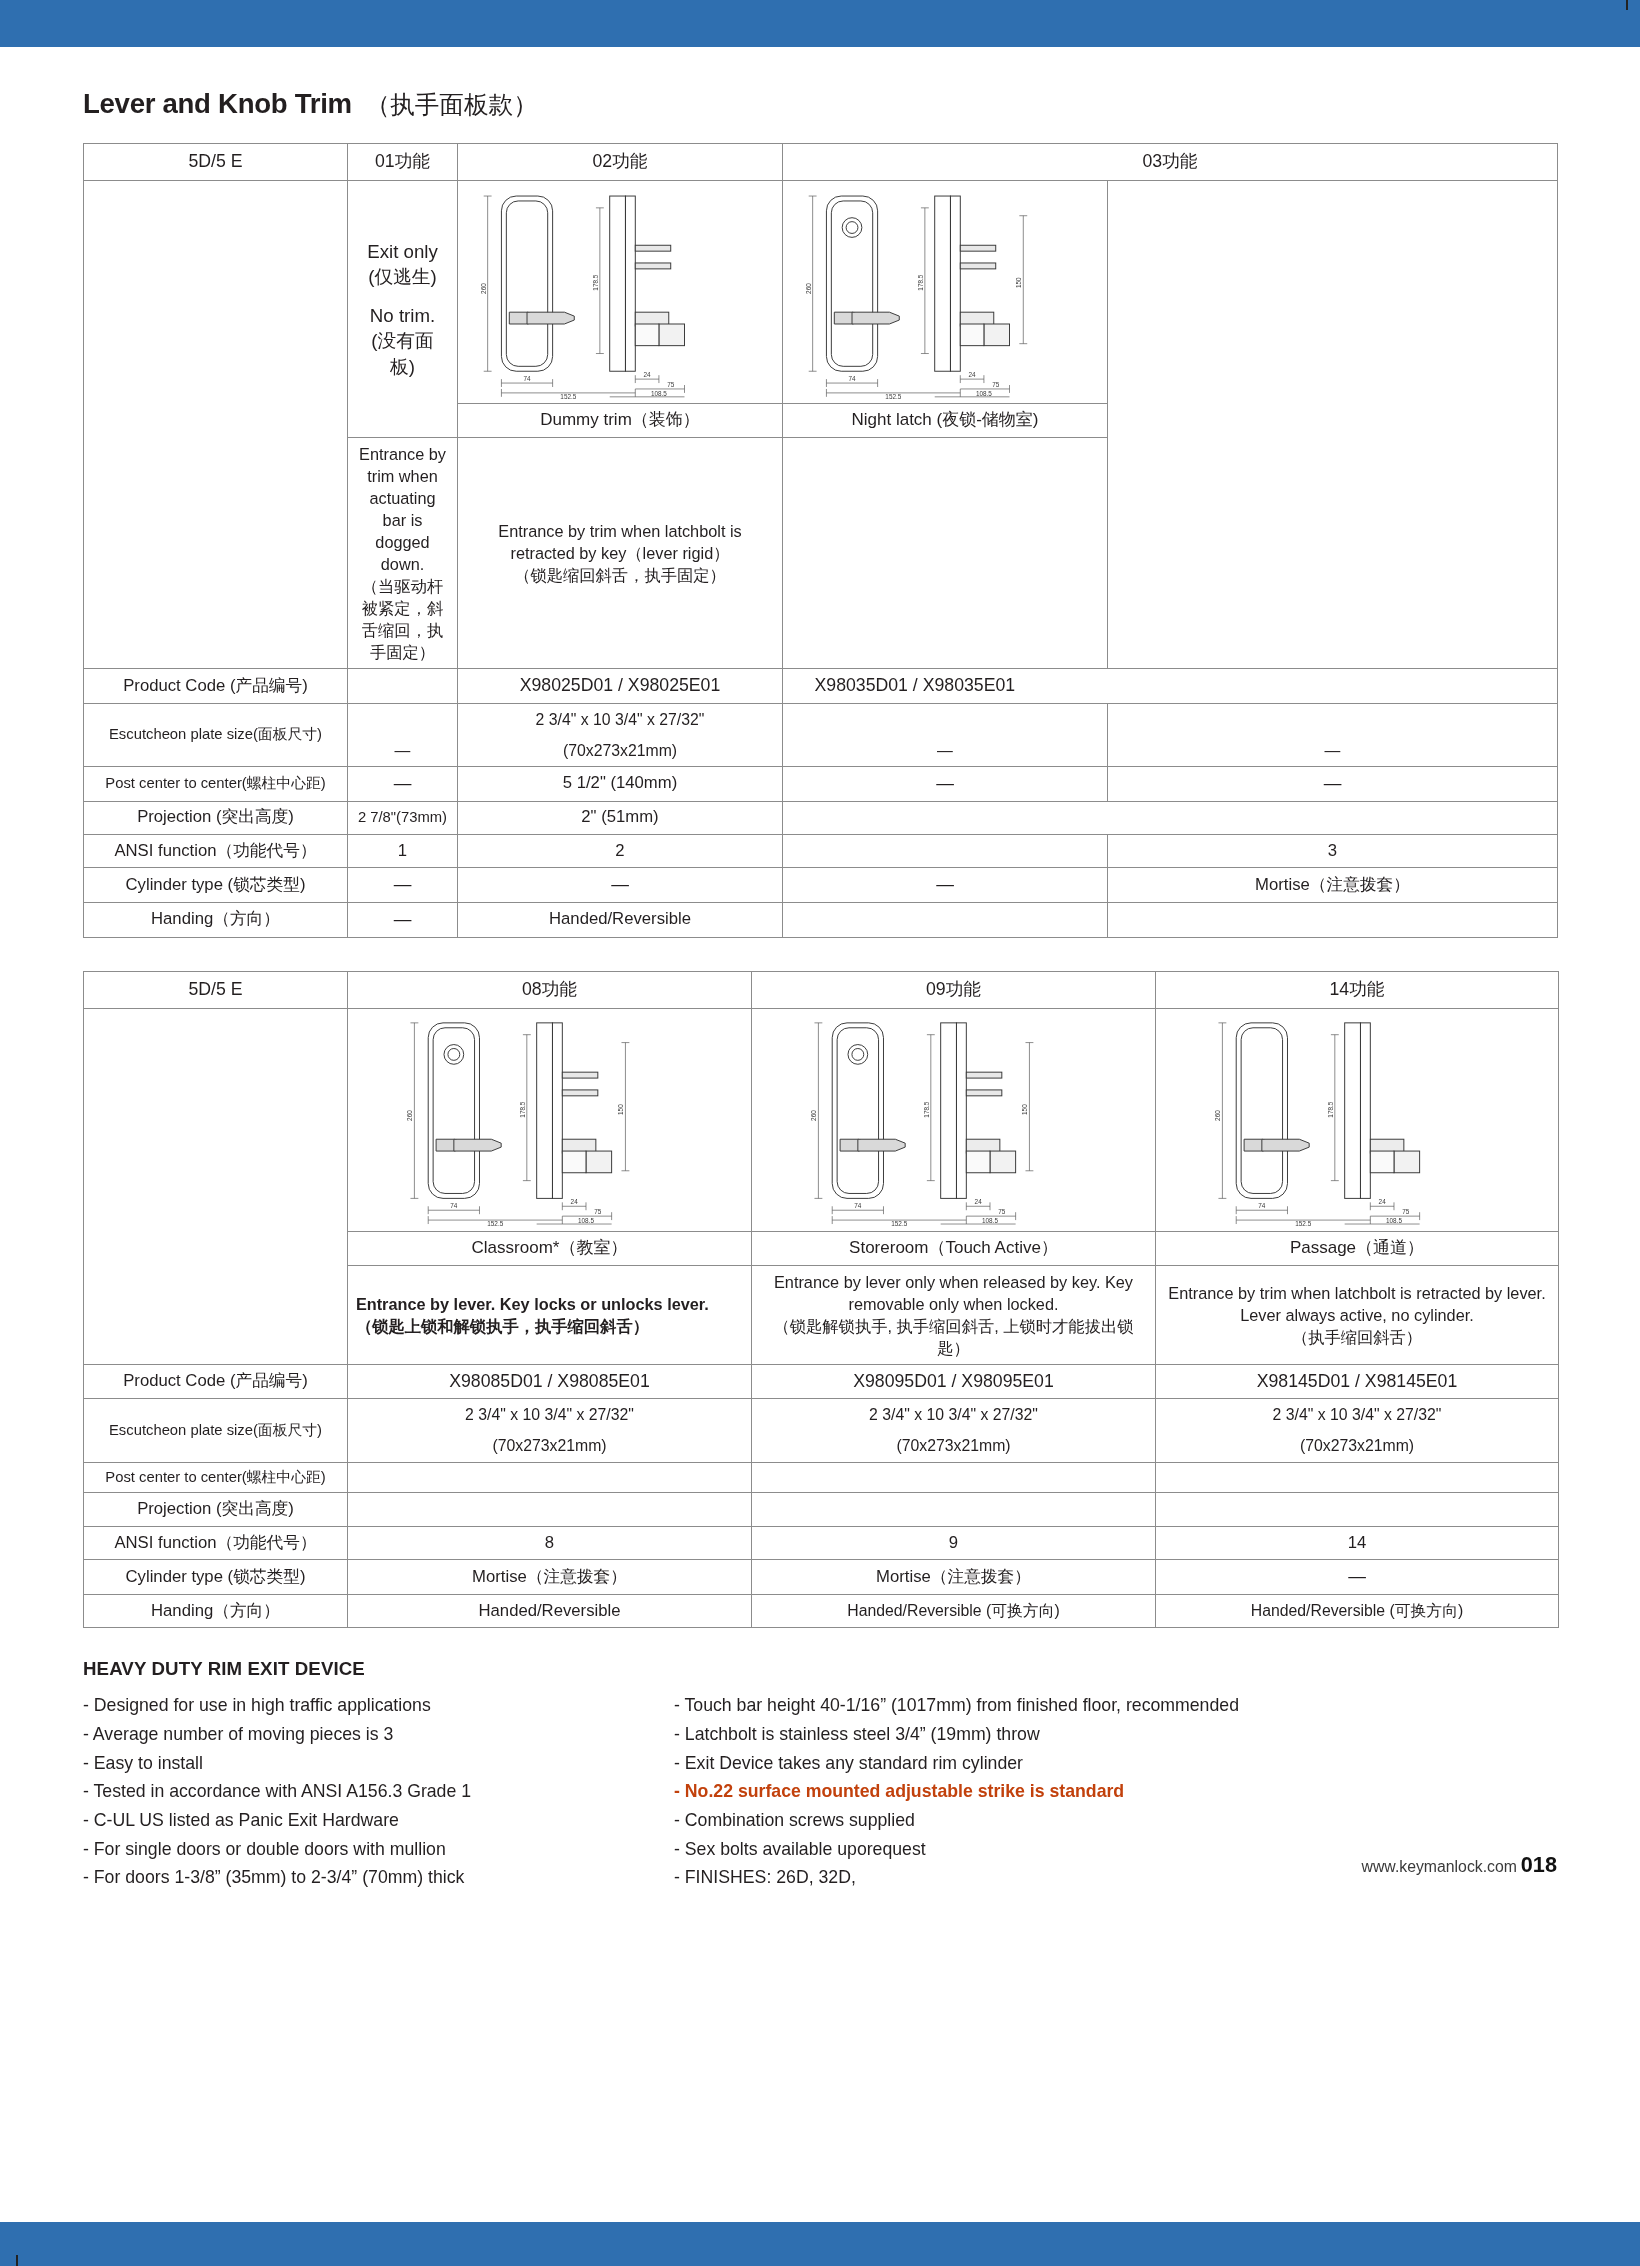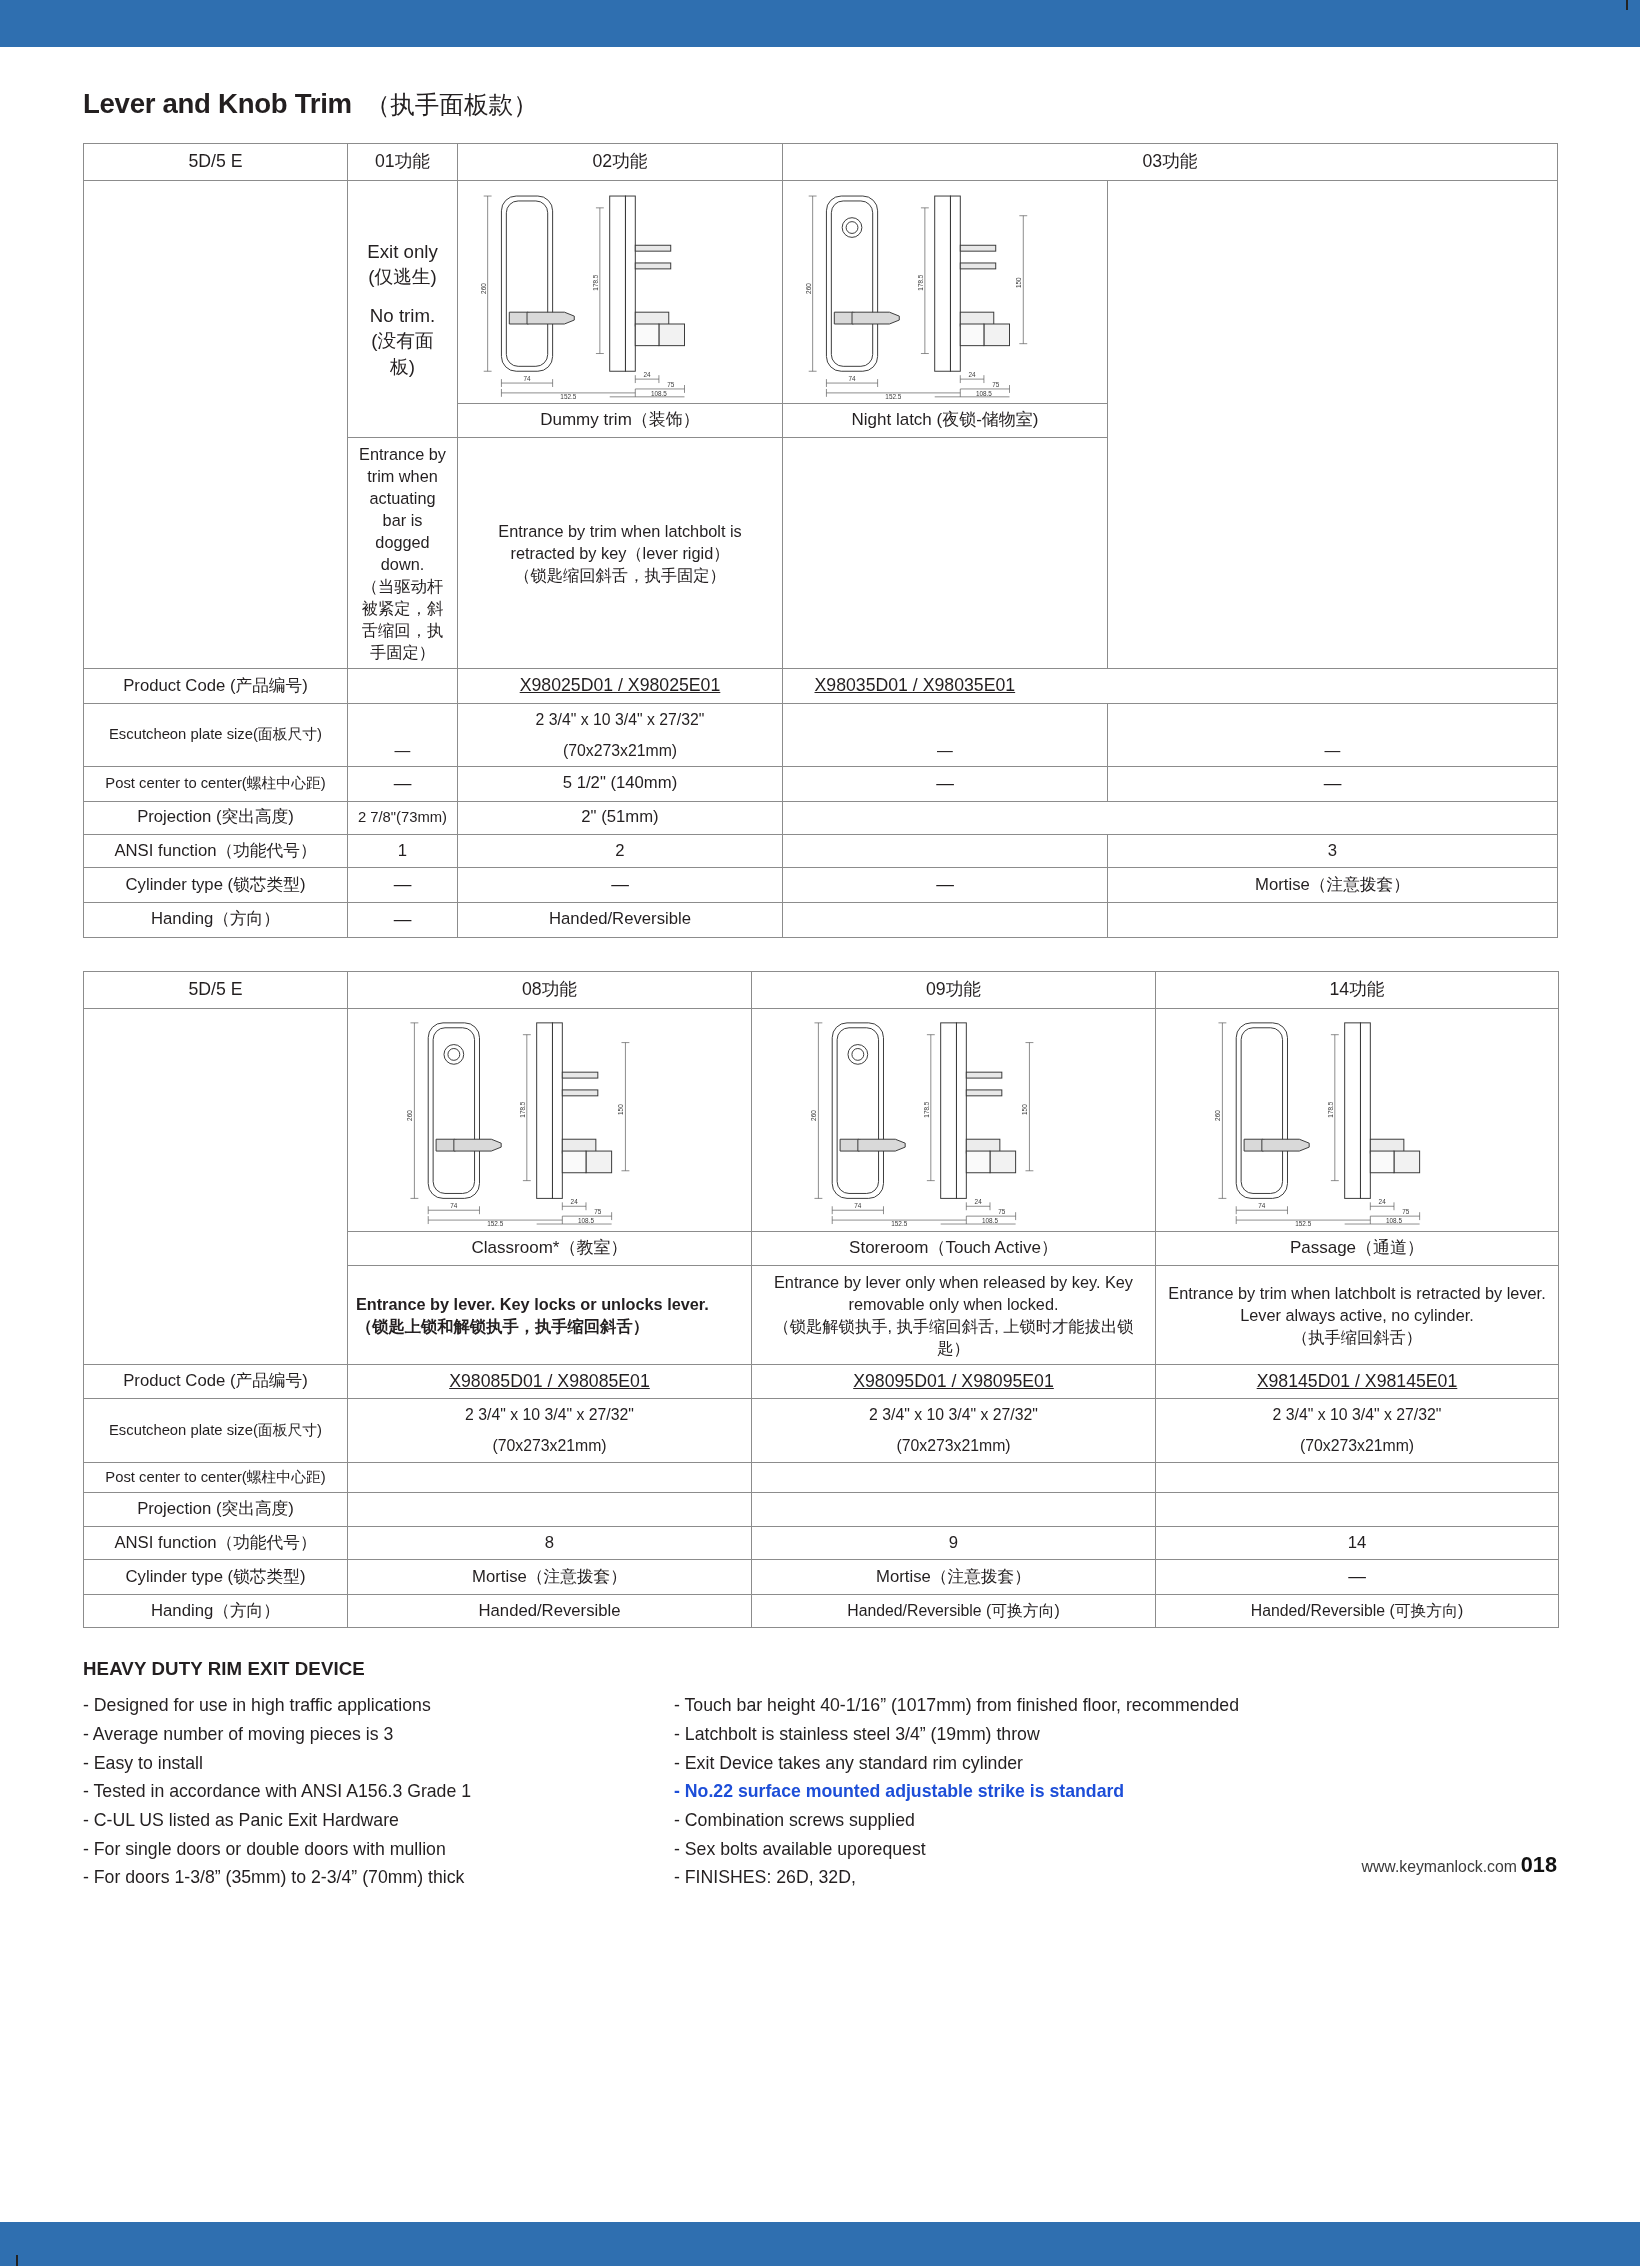--- a/index.html
+++ b/index.html
@@ -54,41 +54,41 @@
   td.rowlabel.small { font-size:14.8px; }
   .hdr td { height:37px; font-size:17.7px; }
   .dash { font-size:17.7px; }
   .desc-title { font-size:17px; padding:9.9px 5.9px; }
   .desc-body { font-size:16.3px; text-align:left; padding:11.8px 13.8px; line-height:1.5; }
   .desc-body.center { text-align:left;font-weight:bold; }
   .exitonly {
     text-align:left; font-size:18.7px; line-height:1.5; vertical-align:middle;
     padding:9.9px 9.9px;
   }
-  .pcode { font-size:17.7px;text-decoration:underline; }
+  .pcode { font-size:17.7px; }
   .esc-top { border-bottom:none !important; padding-bottom:0; font-size:15.8px;}
   .esc-bot { border-top:none !important; padding-top:0; font-size:15.8px;}
   .esc-split-top { font-size:15.8px; }
   .esc-split-bot { font-size:15.8px; }
 
   
   .drawcell { padding:3.9px 0 2px 0; }
   .draw { display:block; margin:0 auto; }
 
   
   .features { margin-top:29.6px; }
   .features h2 {
     font-size:18.7px; font-weight:bold; margin:0 0 11.8px 0; letter-spacing:0.1px;
   }
   .feat-cols { display:flex; gap:0; }
   .feat-col { font-size:17.7px; line-height:1.62; }
   .feat-col.left { width:591px; }
   .feat-col.right { width:867px; }
   .feat-col div { white-space:nowrap; }
-  .feat-red { color:#1d4ed8; font-weight:bold; }
+  .feat-red { color:#c2410c; font-weight:bold; }
 
   .footer {
     position:absolute; right:83px; bottom:73px;
     font-size:15.8px; color:#3a3a3a;
   }
   .footer .pg { font-size:21.7px; font-weight:bold; color:#111; margin-left:3.9px; }
   .sp2 { margin-top:33px; }
 </style>
 </head>
 <body>

